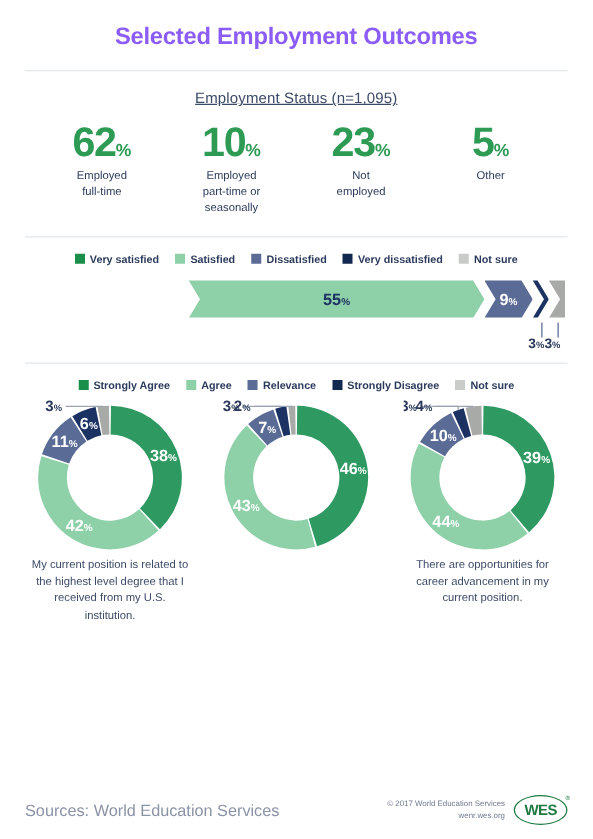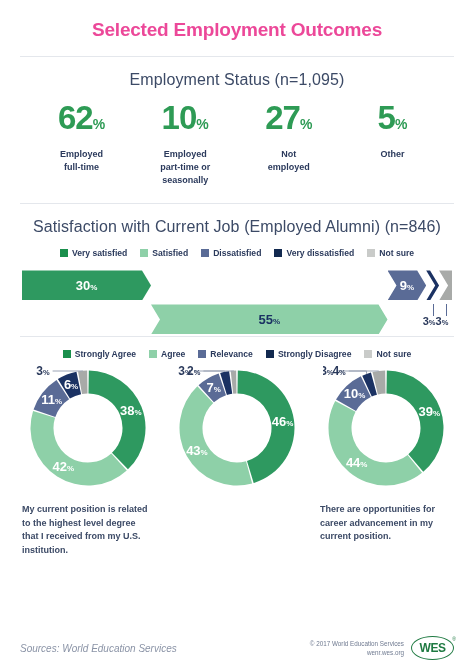--- a/index.html
+++ b/index.html
@@ -11,59 +11,60 @@
     overflow:hidden;
   }
   .page{position:relative;width:474px;height:671px;}
 
   
   .title{
     text-align:center;
     font-size:19px;
     line-height:1.28;
     font-weight:bold;
-    color:#ec4899;
+    color:#8b5cf6;
     letter-spacing:-0.2px;
     padding:18px 30px 0 30px;
     margin:0;
   }
   .rule{
     height:1px;background:#e4e7ec;
     margin:14px 20px 0 20px;
   }
 
   
   .sect-title{
     text-align:center;
-    font-size:16px;
+    font-size:12px;
     color:#3c4a66;
     margin:14px 0 0 0;
     letter-spacing:.1px;
+    text-decoration:underline;
   }
 
   
   .stats{
     display:flex;
     justify-content:space-between;
     padding:12px 34px 0 34px;
   }
   .stat{width:95px;text-align:center;}
   .stat .num{
     font-size:33px;
     font-weight:bold;
     color:#2e9b55;
     line-height:1;
     letter-spacing:-1px;
     white-space:nowrap;
   }
   .stat .num .pct{font-size:14px;font-weight:bold;letter-spacing:0;}
   .stat .lbl{
-    margin-top:14px;
+    margin-top:4px;
     font-size:9px;
-    font-weight:bold;
+    font-weight:normal;
     line-height:1.45;
     color:#2b3a5c;
   }
 
   
   .legend{
     display:flex;justify-content:center;align-items:center;
     gap:13px;margin-top:12px;flex-wrap:nowrap;
   }
   .leg{display:flex;align-items:center;gap:4px;}
@@ -86,30 +87,29 @@
     font-size:11px;font-weight:bold;color:#2b3a5c;white-space:nowrap;
   }
   .ldlab .pct{font-size:7.5px;}
 
   
   .donuts{display:flex;justify-content:space-between;padding:6px 18px 0 18px;}
   .dcol{width:140px;display:flex;flex-direction:column;align-items:center;}
   .dchart{position:relative;width:126px;height:126px;}
   .dchart svg{display:block;}
   .caption{
-    margin-top:12px;text-align:left;font-size:9px;line-height:1.5;color:#3c4a66;
+    margin-top:0;text-align:center;font-size:9px;line-height:1.5;color:#3c4a66;
     padding:0 4px;
-    font-weight:bold;
   }
   .footer{
     position:absolute;left:0;right:0;bottom:0;height:46px;
     padding:0 20px;box-sizing:border-box;
     display:flex;align-items:center;justify-content:space-between;
   }
-  .src{font-size:10px;color:#8a93a6;font-style:italic;}
+  .src{font-size:13px;color:#8a93a6;}
   .fright{display:flex;align-items:center;gap:7px;}
   .copy{font-size:6.3px;color:#6f7a90;text-align:right;line-height:1.45;}
   .logo{
     width:41px;height:22px;border:1.6px solid #1f7a42;border-radius:50%;
     display:flex;align-items:center;justify-content:center;position:relative;
   }
   .logo .wes{font-size:12px;font-weight:bold;color:#1f7a42;letter-spacing:-.5px;}
   .logo .reg{position:absolute;top:-1px;right:-3px;font-size:5px;color:#1f7a42;}
 </style>
 </head>
@@ -127,32 +127,31 @@
   <div class="stats" id="stats">
       <div class="stat">
         <div class="num" style="color: rgb(46, 155, 85);"><span>62</span><span class="pct">%</span></div>
         <div class="lbl">Employed<br>full-time</div>
       </div>
       <div class="stat">
         <div class="num" style="color: rgb(46, 155, 85);"><span>10</span><span class="pct">%</span></div>
         <div class="lbl">Employed<br>part-time or<br>seasonally</div>
       </div>
       <div class="stat">
-        <div class="num" style="color: rgb(46, 155, 85);"><span>27</span><span class="pct">%</span></div>
+        <div class="num" style="color: rgb(46, 155, 85);"><span>23</span><span class="pct">%</span></div>
         <div class="lbl">Not<br>employed</div>
       </div>
       <div class="stat">
         <div class="num" style="color: rgb(46, 155, 85);"><span>5</span><span class="pct">%</span></div>
         <div class="lbl">Other</div>
       </div>
     </div>
 
   <div class="rule" style="margin-top:16px"></div>
 
-  <div class="sect-title">Satisfaction with Current Job (Employed Alumni) (n=846)</div>
   <div class="legend" id="sat-legend">
       <div class="leg">
         <span class="sw" style="background: rgb(26, 143, 76);"></span>
         <span class="t">Very satisfied</span>
       </div>
       <div class="leg">
         <span class="sw" style="background: rgb(142, 208, 168);"></span>
         <span class="t">Satisfied</span>
       </div>
       <div class="leg">
@@ -164,24 +163,21 @@
         <span class="t">Very dissatisfied</span>
       </div>
       <div class="leg">
         <span class="sw" style="background: rgb(201, 203, 201);"></span>
         <span class="t">Not sure</span>
       </div>
     </div>
 
   <div class="barwrap">
     <div class="bar" id="sat-bar">
-        <div class="seg" style="left: 0px; width: 129px; background: rgb(46, 153, 96); clip-path: polygon(0px 0px, calc(100% - 9px) 0px, 100% 50%, calc(100% - 9px) 100%, 0px 100%, 0px 50%);">
-          <span class="v" style="color: rgb(255, 255, 255);"><span>30</span><span class="pct">%</span></span>
-        </div>
-        <div class="seg" style="left: 129px; width: 236.5px; background: rgb(142, 208, 168); clip-path: polygon(0px 0px, calc(100% - 9px) 0px, 100% 50%, calc(100% - 9px) 100%, 0px 100%, 9px 50%); margin-top: 34px;">
+        <div class="seg" style="left: 129px; width: 236.5px; background: rgb(142, 208, 168); clip-path: polygon(0px 0px, calc(100% - 9px) 0px, 100% 50%, calc(100% - 9px) 100%, 0px 100%, 9px 50%);">
           <span class="v" style="color: rgb(27, 50, 99);"><span>55</span><span class="pct">%</span></span>
         </div>
         <div class="seg" style="left: 365.5px; width: 38.7px; background: rgb(90, 107, 150); clip-path: polygon(0px 0px, calc(100% - 9px) 0px, 100% 50%, calc(100% - 9px) 100%, 0px 100%, 9px 50%);">
           <span class="v" style="color: rgb(255, 255, 255);"><span>9</span><span class="pct">%</span></span>
         </div>
         <div class="seg" style="left: 404.2px; width: 12.9px; background: rgb(27, 50, 99); clip-path: polygon(0px 0px, calc(100% - 9px) 0px, 100% 50%, calc(100% - 9px) 100%, 0px 100%, 9px 50%);"></div>
         <div class="seg" style="left: 417.1px; width: 12.9px; background: rgb(168, 170, 168); clip-path: polygon(0px 0px, calc(100% + 0px) 0px, 100% 50%, calc(100% + 0px) 100%, 0px 100%, 9px 50%);"></div>
       </div>
   </div>
   <div class="leaders" id="sat-leaders">

